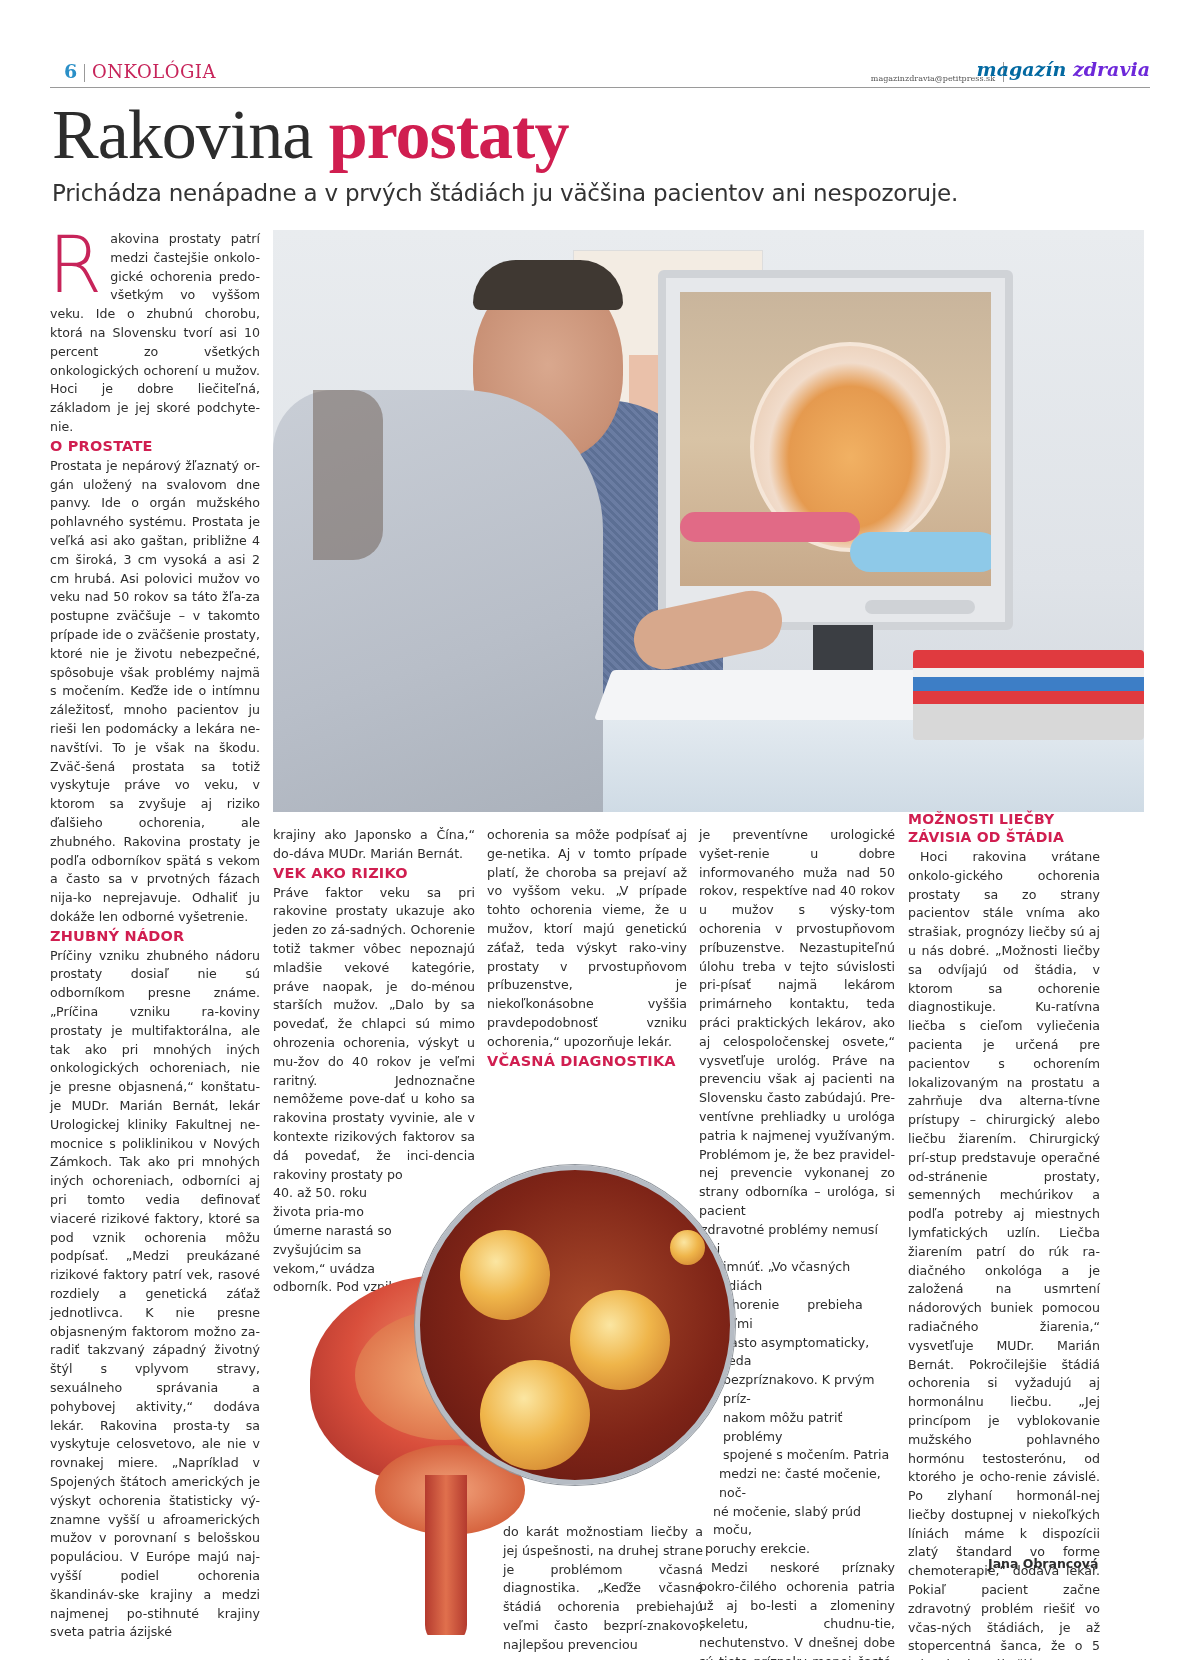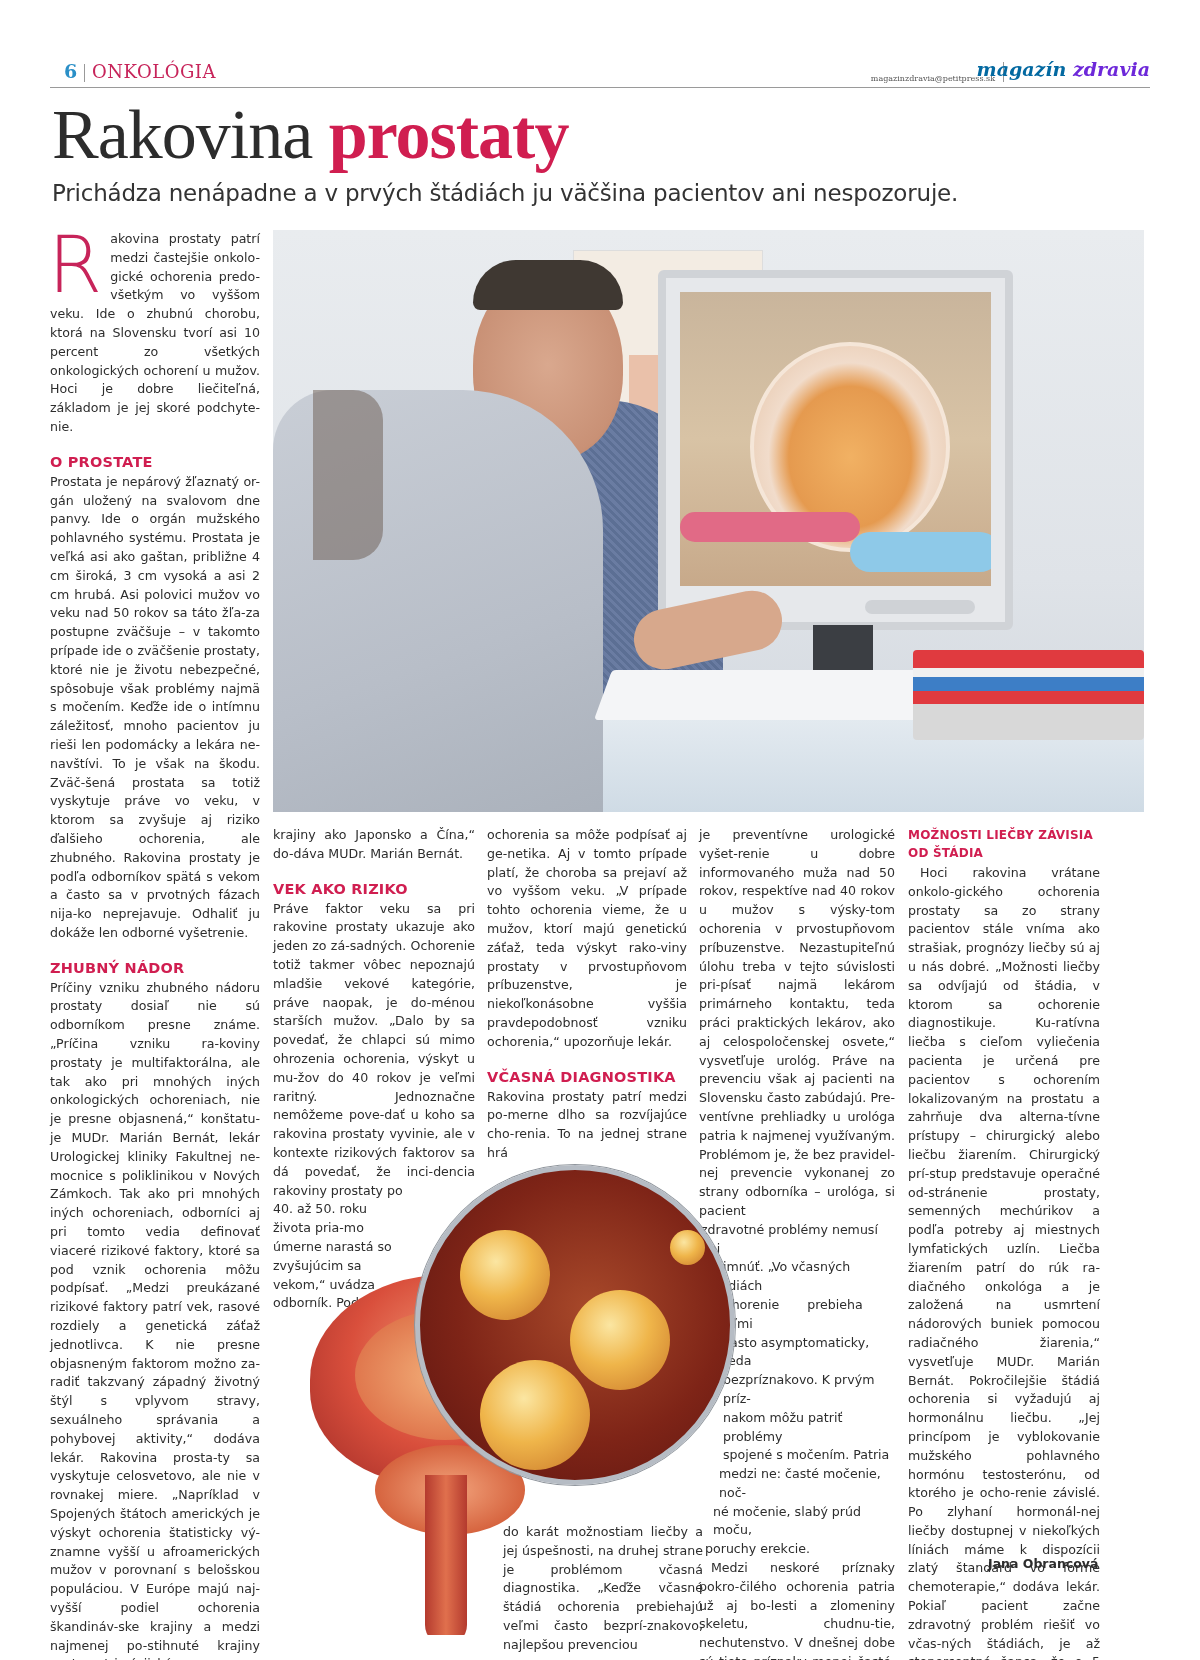--- a/index.html
+++ b/index.html
@@ -15,21 +15,21 @@
   .brand { position: absolute; right: 0; top: 2px; font-family: "DejaVu Serif", serif; font-style: italic; font-weight: bold; font-size: 19px; }
   .brand .b1 { color: #0369a1; }
   .brand .b2 { color: #6d28d9; }
 
   .title { position: absolute; left: 52px; top: 92px; font-size: 70px; line-height: 86px; color: #2c2c2c; font-weight: 300; letter-spacing: -1px; white-space: nowrap; font-family: Liberation Serif, serif; }
   .title .t2 { color: #d01e50; font-weight: bold; letter-spacing: -1px; }
   .subtitle { position: absolute; left: 52px; top: 180px; font-size: 23px; color: #333; letter-spacing: -0.2px; white-space: nowrap; }
 
   .col { position: absolute; font-size: 12.6px; line-height: 18.8px; text-align: justify; color: #2d2d2d; hyphens: manual; }
   .col p { margin: 0; }
-  .col .hd { font-weight: bold; font-size: 14.5px; color: #d01e50; text-align: left; line-height: 18px; margin-top: 16px; margin-bottom: 2px; letter-spacing: 0.2px; }
+  .col .hd { font-weight: bold; font-size: 14.5px; color: #d01e50; text-align: left; line-height: 18px; margin-bottom: 2px; letter-spacing: 0.2px; }
 
   .dropcap { float: left; font-size: 78px; line-height: 62px; color: #c7245a; margin: 4px 8px 0 -2px; font-weight: 300; }
 
   
   .photo { position: absolute; left: 273px; top: 230px; width: 871px; height: 582px; background: linear-gradient(180deg,#e9ecef 0%,#dfe3e8 60%,#cfd5dc 100%); overflow: hidden; }
   .wall-chart { position: absolute; left: 300px; top: 20px; width: 190px; height: 300px; background: #f3ece3; border: 1px solid #ddd; }
   .chart-figure { position: absolute; left: 55px; top: 60px; width: 80px; height: 220px; background: radial-gradient(ellipse at 50% 15%, #e8a98a 12%, transparent 13%), linear-gradient(180deg, transparent 20%, #e9b79c 20%, #e9b79c 60%, transparent 60%); opacity: .8; }
   .doctor-coat { position: absolute; left: 0; top: 160px; width: 330px; height: 430px; background: linear-gradient(160deg,#c9ced6 0%,#b8bec8 60%,#aab1bb 100%); border-radius: 60px 140px 0 0; }
   .doctor-head { position: absolute; left: 40px; top: 0; width: 70px; height: 170px; background: #6a5a4f; border-radius: 0 30px 30px 0; opacity:.5;}
   .patient-body { position: absolute; left: 120px; top: 170px; width: 330px; height: 320px; background: repeating-linear-gradient(45deg,#5c6f94 0 3px,#6a7ca2 3px 6px); border-radius: 120px 120px 20px 20px; }
@@ -120,21 +120,20 @@
 <div class="col" style="left:273px; top:826px; width:202px;">
   <p>krajiny ako Japonsko a Čína,“ do-dáva MUDr. Marián Bernát.</p>
   <div class="hd">VEK AKO RIZIKO</div>
   <p>Práve faktor veku sa pri rakovine prostaty ukazuje ako jeden zo zá-sadných. Ochorenie totiž takmer vôbec nepoznajú mladšie vekové kategórie, práve naopak, je do-ménou starších mužov. „Dalo by sa povedať, že chlapci sú mimo ohrozenia ochorenia, výskyt u mu-žov do 40 rokov je veľmi raritný. Jednoznačne nemôžeme pove-dať u koho sa rakovina prostaty vyvinie, ale v kontexte rizikových faktorov sa dá povedať, že inci-dencia rakoviny prostaty po</p>
   <p style="width:135px; text-align:left;">40. až 50. roku života pria-mo úmerne narastá so zvyšujúcim sa vekom,“ uvádza odborník. Pod vznik</p>
 </div>
 
 <div class="col" style="left:487px; top:826px; width:200px;">
   <p>ochorenia sa môže podpísať aj ge-netika. Aj v tomto prípade platí, že choroba sa prejaví až vo vyššom veku. „V prípade tohto ochorenia vieme, že u mužov, ktorí majú genetickú záťaž, teda výskyt rako-viny prostaty v prvostupňovom príbuzenstve, je niekoľkonásobne vyššia pravdepodobnosť vzniku ochorenia,“ upozorňuje lekár.</p>
   <div class="hd">VČASNÁ DIAGNOSTIKA</div>
-  <p>Rakovina prostaty patrí medzi po-merne dlho sa rozvíjajúce cho-renia. To na jednej strane hrá</p>
 </div>
 <div class="col" style="left:487px; top:1523px; width:200px;margin-left:16px;">
   <p>do karát možnostiam liečby a jej úspešnosti, na druhej strane je problémom včasná diagnostika. „Keďže včasné štádiá ochorenia prebiehajú veľmi často bezprí-znakovo, najlepšou prevenciou</p>
 </div>
 
 <div class="col" style="left:699px; top:826px; width:196px;">
   <p>je preventívne urologické vyšet-renie u dobre informovaného muža nad 50 rokov, respektíve nad 40 rokov u mužov s výsky-tom ochorenia v prvostupňovom príbuzenstve. Nezastupiteľnú úlohu treba v tejto súvislosti pri-písať najmä lekárom primárneho kontaktu, teda práci praktických lekárov, ako aj celospoločenskej osvete,“ vysvetľuje urológ. Práve na prevenciu však aj pacienti na Slovensku často zabúdajú. Pre-ventívne prehliadky u urológa patria k najmenej využívaným. Problémom je, že bez pravidel-nej prevencie vykonanej zo strany odborníka – urológa, si pacient</p>
   <div style="text-align:left;">
     <div style="padding-left:2px">zdravotné problémy nemusí ani</div>
     <div style="padding-left:10px">všimnúť. „Vo včasných štádiách</div>
@@ -144,21 +143,21 @@
     <div style="padding-left:24px">nakom môžu patriť problémy</div>
     <div style="padding-left:24px">spojené s močením. Patria</div>
     <div style="padding-left:20px">medzi ne: časté močenie, noč-</div>
     <div style="padding-left:14px">né močenie, slabý prúd moču,</div>
     <div style="padding-left:6px">poruchy erekcie.</div>
   </div>
   <p style="text-indent:12px;">Medzi neskoré príznaky pokro-čilého ochorenia patria už aj bo-lesti a zlomeniny skeletu, chudnu-tie, nechutenstvo. V dnešnej dobe sú tieto príznaky menej časté, aj keď rozhodne nie zriedkavé,“ do-dáva lekár. Podľa neho sa totiž aj osveta medzi pacientmi zlepšuje a zachytenie ochorenia sa oproti minulosti posúva k čoraz včasnej-ším štádiám.</p>
 </div>
 
 <div class="col" style="left:908px; top:810px; width:192px;">
-  <div class="hd" style="margin-top:16px; font-size:12px;">MOŽNOSTI LIEČBY ZÁVISIA OD ŠTÁDIA</div>
+  <div class="hd" style="margin-top:0; font-size:14px;">MOŽNOSTI LIEČBY ZÁVISIA OD ŠTÁDIA</div>
   <p style="text-indent:12px;">Hoci rakovina vrátane onkolo-gického ochorenia prostaty sa zo strany pacientov stále vníma ako strašiak, prognózy liečby sú aj u nás dobré. „Možnosti liečby sa odvíjajú od štádia, v ktorom sa ochorenie diagnostikuje. Ku-ratívna liečba s cieľom vyliečenia pacienta je určená pre pacientov s ochorením lokalizovaným na prostatu a zahrňuje dva alterna-tívne prístupy – chirurgický alebo liečbu žiarením. Chirurgický prí-stup predstavuje operačné od-stránenie prostaty, semenných mechúrikov a podľa potreby aj miestnych lymfatických uzlín. Liečba žiarením patrí do rúk ra-diačného onkológa a je založená na usmrtení nádorových buniek pomocou radiačného žiarenia,“ vysvetľuje MUDr. Marián Bernát. Pokročilejšie štádiá ochorenia si vyžadujú aj hormonálnu liečbu. „Jej princípom je vyblokovanie mužského pohlavného hormónu testosterónu, od ktorého je ocho-renie závislé. Po zlyhaní hormonál-nej liečby dostupnej v niekoľkých líniách máme k dispozícii zlatý štandard vo forme chemoterapie,“ dodáva lekár. Pokiaľ pacient začne zdravotný problém riešiť vo včas-ných štádiách, je až stopercentná šanca, že o 5 rokov bude stále žiť.</p>
 </div>
 
 <div class="illus">
   <div class="bladder"></div>
   <div class="bladder-inner"></div>
   <div class="prostate-glob"></div>
   <div class="urethra"></div>
   <div class="lens">
     <div class="cell c1"></div>

